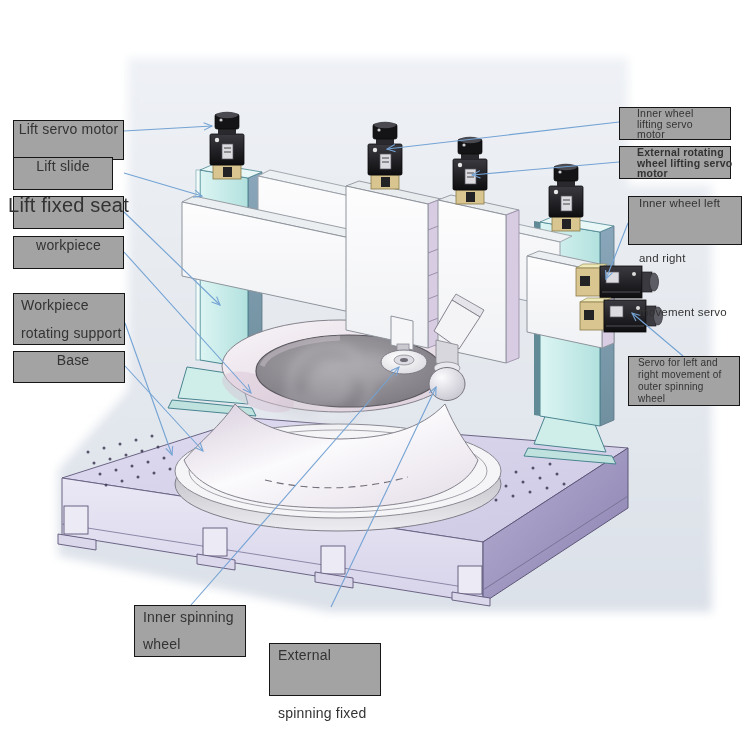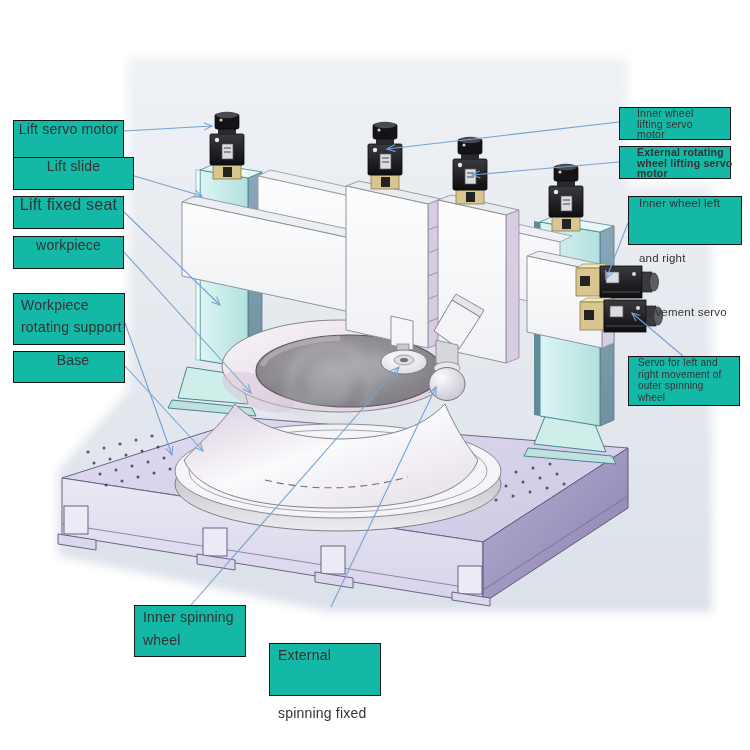--- a/index.html
+++ b/index.html
@@ -1,20 +1,20 @@
 <!DOCTYPE html>
 <html><head>
 <meta charset="utf-8">
 <style>
   html,body{margin:0;padding:0;background:#ffffff;}
   #stage{position:relative;width:750px;height:750px;background:#ffffff;overflow:hidden;
          font-family:"Liberation Sans","DejaVu Sans",sans-serif;}
   #machine-svg{position:absolute;left:0;top:0;}
-  .label{position:absolute;box-sizing:border-box;background:#14b8a6;border:1.6px solid #161616;
-         display:flex;flex-direction:column;justify-content:flex-start;color:#333333;
+  .label{position:absolute;box-sizing:border-box;background:#a3a3a3;border:1.6px solid #161616;
+         display:flex;flex-direction:column;justify-content:space-between;color:#333333;
          letter-spacing:.2px;}
   .label.center{align-items:center;text-align:center;}
   .label.left{align-items:flex-start;text-align:left;}
   .label div{white-space:nowrap;}
 </style>
 </head>
 <body>
 
 <div id="stage">
 
@@ -287,24 +287,24 @@
         <polyline points="396.35549984596565,375.60270997624076 399,367 390.8289456573381,370.7727802651713"></polyline>
         <line x1="331" y1="607" x2="436" y2="387"></line>
         <polyline points="435.7723148986557,395.99711951096714 436,387 429.1483855154575,392.8356986689862"></polyline>
       </g>
 </svg>
 
 <div id="labels">
       <div class="label center" style="left: 13px; top: 120px; width: 111px; height: 40px; font-size: 14px; line-height: 16px; padding-left: 0px;">
         <div>Lift servo motor</div>
       </div>
-      <div class="label center" style="left: 13px; top: 157px; width: 121px; height: 33px; font-size: 14px; line-height: 16px; padding-left: 0px;">
+      <div class="label center" style="left: 13px; top: 157px; width: 100px; height: 33px; font-size: 14px; line-height: 16px; padding-left: 0px;">
         <div>Lift slide</div>
       </div>
-      <div class="label center" style="left: 13px; top: 196px; width: 111px; height: 33px; font-size: 16px; line-height: 16px; padding-left: 0px;">
+      <div class="label center" style="left: 13px; top: 196px; width: 111px; height: 33px; font-size: 20px; line-height: 16px; padding-left: 0px;">
         <div>Lift fixed seat</div>
       </div>
       <div class="label center" style="left: 13px; top: 236px; width: 111px; height: 33px; font-size: 14px; line-height: 16px; padding-left: 0px;">
         <div>workpiece</div>
       </div>
       <div class="label left" style="left: 13px; top: 293px; width: 112px; height: 52px; font-size: 14px; line-height: 22px; padding-left: 7px;">
         <div>Workpiece</div>
         <div>rotating support</div>
       </div>
       <div class="label center" style="left: 13px; top: 351px; width: 112px; height: 32px; font-size: 14px; line-height: 16px; padding-left: 8px;">

